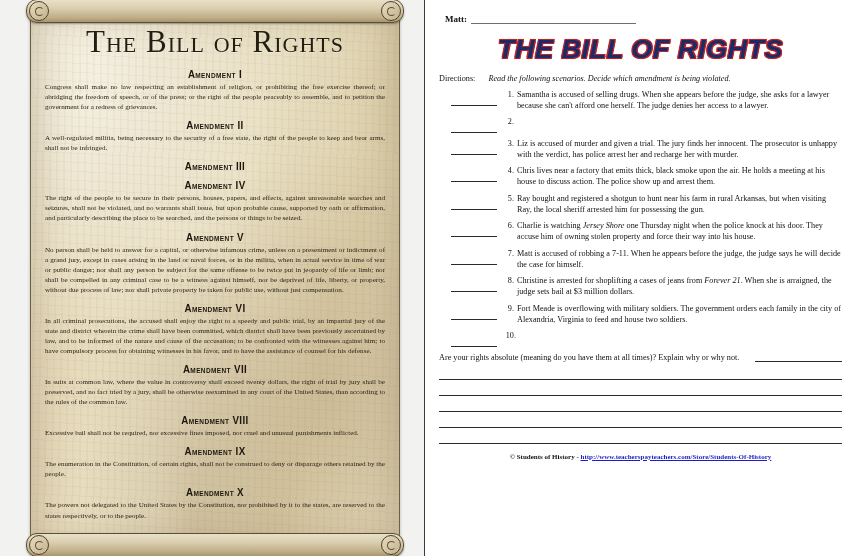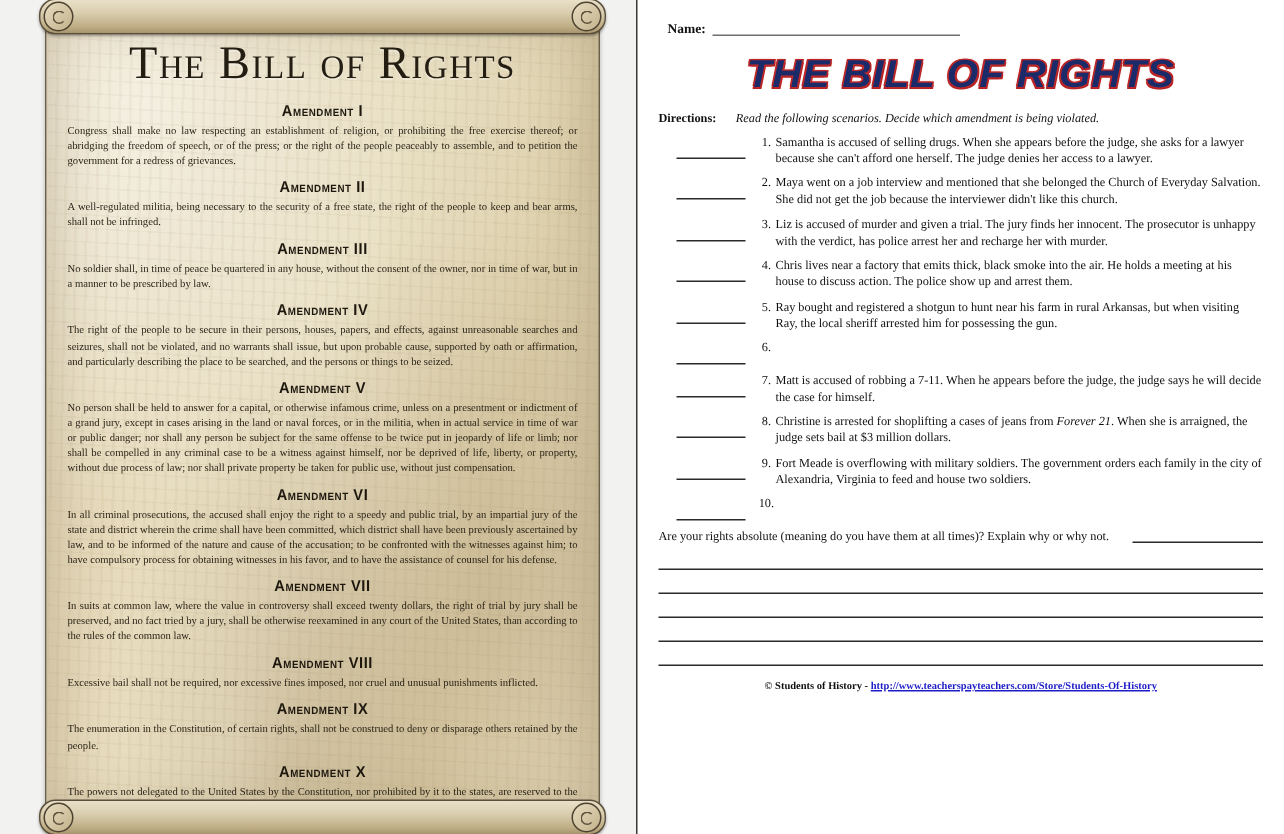--- a/index.html
+++ b/index.html
@@ -96,21 +96,21 @@
     text-shadow:
       0 0 2px #d23a3a,
       1px 1px 0 #b51f1f,
       -1px 1px 0 #b51f1f,
       1px -1px 0 #b51f1f,
       -1px -1px 0 #b51f1f;
     transform:scaleX(1.04);
   }
 
   .directions{font-family:"Liberation Serif",serif;font-size:8.2px;color:#111;margin:0 0 7px 0;}
-  .directions b{font-weight:700;}
+  .directions b{font-weight:400;}
   .directions i{font-style:italic;margin-left:11px;}
 
   .q-list{margin:0;padding:0;list-style:none;}
   .q-item{display:flex;align-items:flex-start;margin-bottom:5.5px;}
   .q-blank{flex:0 0 46px;border-bottom:1.1px solid #2a2a2a;height:9px;margin-top:6px;margin-left:12px;margin-right:2px;}
   .q-num{flex:0 0 15px;font-family:"Liberation Serif",serif;font-size:8.2px;color:#111;text-align:right;padding-right:3px;line-height:1.34;}
   .q-num.wide{flex:0 0 17px;padding-right:0;text-align:right;}
   .q-text{flex:1;font-family:"Liberation Serif",serif;font-size:8.2px;line-height:1.34;color:#111;}
   .q-text i{font-style:italic;}
 
@@ -140,21 +140,20 @@
 
       <div id="parchment">
         <div id="doc-inner">
           <div id="doc-title">The Bill of Rights</div>
           <div id="amendment-list">
               <div class="amd-head">Amendment I</div>
               <p class="amd-body">Congress shall make no law respecting an establishment of religion, or prohibiting the free exercise thereof; or abridging the freedom of speech, or of the press; or the right of the people peaceably to assemble, and to petition the government for a redress of grievances.</p>
               <div class="amd-head">Amendment II</div>
               <p class="amd-body">A well-regulated militia, being necessary to the security of a free state, the right of the people to keep and bear arms, shall not be infringed.</p>
               <div class="amd-head">Amendment III</div>
-              <p class="amd-body">No soldier shall, in time of peace be quartered in any house, without the consent of the owner, nor in time of war, but in a manner to be prescribed by law.</p>
               <div class="amd-head">Amendment IV</div>
               <p class="amd-body">The right of the people to be secure in their persons, houses, papers, and effects, against unreasonable searches and seizures, shall not be violated, and no warrants shall issue, but upon probable cause, supported by oath or affirmation, and particularly describing the place to be searched, and the persons or things to be seized.</p>
               <div class="amd-head">Amendment V</div>
               <p class="amd-body">No person shall be held to answer for a capital, or otherwise infamous crime, unless on a presentment or indictment of a grand jury, except in cases arising in the land or naval forces, or in the militia, when in actual service in time of war or public danger; nor shall any person be subject for the same offense to be twice put in jeopardy of life or limb; nor shall be compelled in any criminal case to be a witness against himself, nor be deprived of life, liberty, or property, without due process of law; nor shall private property be taken for public use, without just compensation.</p>
               <div class="amd-head">Amendment VI</div>
               <p class="amd-body">In all criminal prosecutions, the accused shall enjoy the right to a speedy and public trial, by an impartial jury of the state and district wherein the crime shall have been committed, which district shall have been previously ascertained by law, and to be informed of the nature and cause of the accusation; to be confronted with the witnesses against him; to have compulsory process for obtaining witnesses in his favor, and to have the assistance of counsel for his defense.</p>
               <div class="amd-head">Amendment VII</div>
               <p class="amd-body">In suits at common law, where the value in controversy shall exceed twenty dollars, the right of trial by jury shall be preserved, and no fact tried by a jury, shall be otherwise reexamined in any court of the United States, than according to the rules of the common law.</p>
               <div class="amd-head">Amendment VIII</div>
               <p class="amd-body">Excessive bail shall not be required, nor excessive fines imposed, nor cruel and unusual punishments inflicted.</p>
@@ -173,60 +172,60 @@
 
     </div>
   </div>
 
   <div id="divider"></div>
 
   <div id="right-pane">
     <div id="sheet">
 
       <div class="name-row">
-        <span class="name-label">Name:</span>
+        <span class="name-label">Matt:</span>
         <span class="name-line"></span>
       </div>
 
       <div id="ws-title">THE BILL OF RIGHTS</div>
 
       <div class="directions">
         <b>Directions:</b>
         <i>Read the following scenarios.  Decide which amendment is being violated.</i>
       </div>
 
       <div class="q-list" id="question-list">
           <div class="q-item">
             <span class="q-blank"></span>
             <span class="q-num">1.</span>
             <span class="q-text">Samantha is accused of selling drugs.  When she appears before the judge, she asks for a lawyer because she can't afford one herself.  The judge denies her access to a lawyer.</span>
           </div>
           <div class="q-item">
             <span class="q-blank"></span>
             <span class="q-num">2.</span>
-            <span class="q-text">Maya went on a job interview and mentioned that she belonged the Church of Everyday Salvation.  She did not get the job because the interviewer didn't like this church.</span>
           </div>
           <div class="q-item">
             <span class="q-blank"></span>
             <span class="q-num">3.</span>
             <span class="q-text">Liz is accused of murder and given a trial.  The jury finds her innocent.  The prosecutor is unhappy with the verdict, has police arrest her and recharge her with murder.</span>
           </div>
           <div class="q-item">
             <span class="q-blank"></span>
             <span class="q-num">4.</span>
-            <span class="q-text">Chris lives near a factory that emits thick, black smoke into the air.  He holds a meeting at his house to discuss action.  The police show up and arrest them.</span>
+            <span class="q-text">Chris lives near a factory that emits thick, black smoke upon the air.  He holds a meeting at his house to discuss action.  The police show up and arrest them.</span>
           </div>
           <div class="q-item">
             <span class="q-blank"></span>
             <span class="q-num">5.</span>
             <span class="q-text">Ray bought and registered a shotgun to hunt near his farm in rural Arkansas, but when visiting Ray, the local sheriff arrested him for possessing the gun.</span>
           </div>
           <div class="q-item">
             <span class="q-blank"></span>
             <span class="q-num">6.</span>
+            <span class="q-text"><span>Charlie is watching </span><i>Jersey Shore</i><span> one Thursday night when the police knock at his door.  They accuse him of owning stolen property and force their way into his house.</span></span>
           </div>
           <div class="q-item">
             <span class="q-blank"></span>
             <span class="q-num">7.</span>
             <span class="q-text">Matt is accused of robbing a 7-11.  When he appears before the judge, the judge says he will decide the case for himself.</span>
           </div>
           <div class="q-item">
             <span class="q-blank"></span>
             <span class="q-num">8.</span>
             <span class="q-text"><span>Christine is arrested for shoplifting a cases of jeans from </span><i>Forever 21</i><span>.  When she is arraigned, the judge sets bail at $3 million dollars.</span></span>

